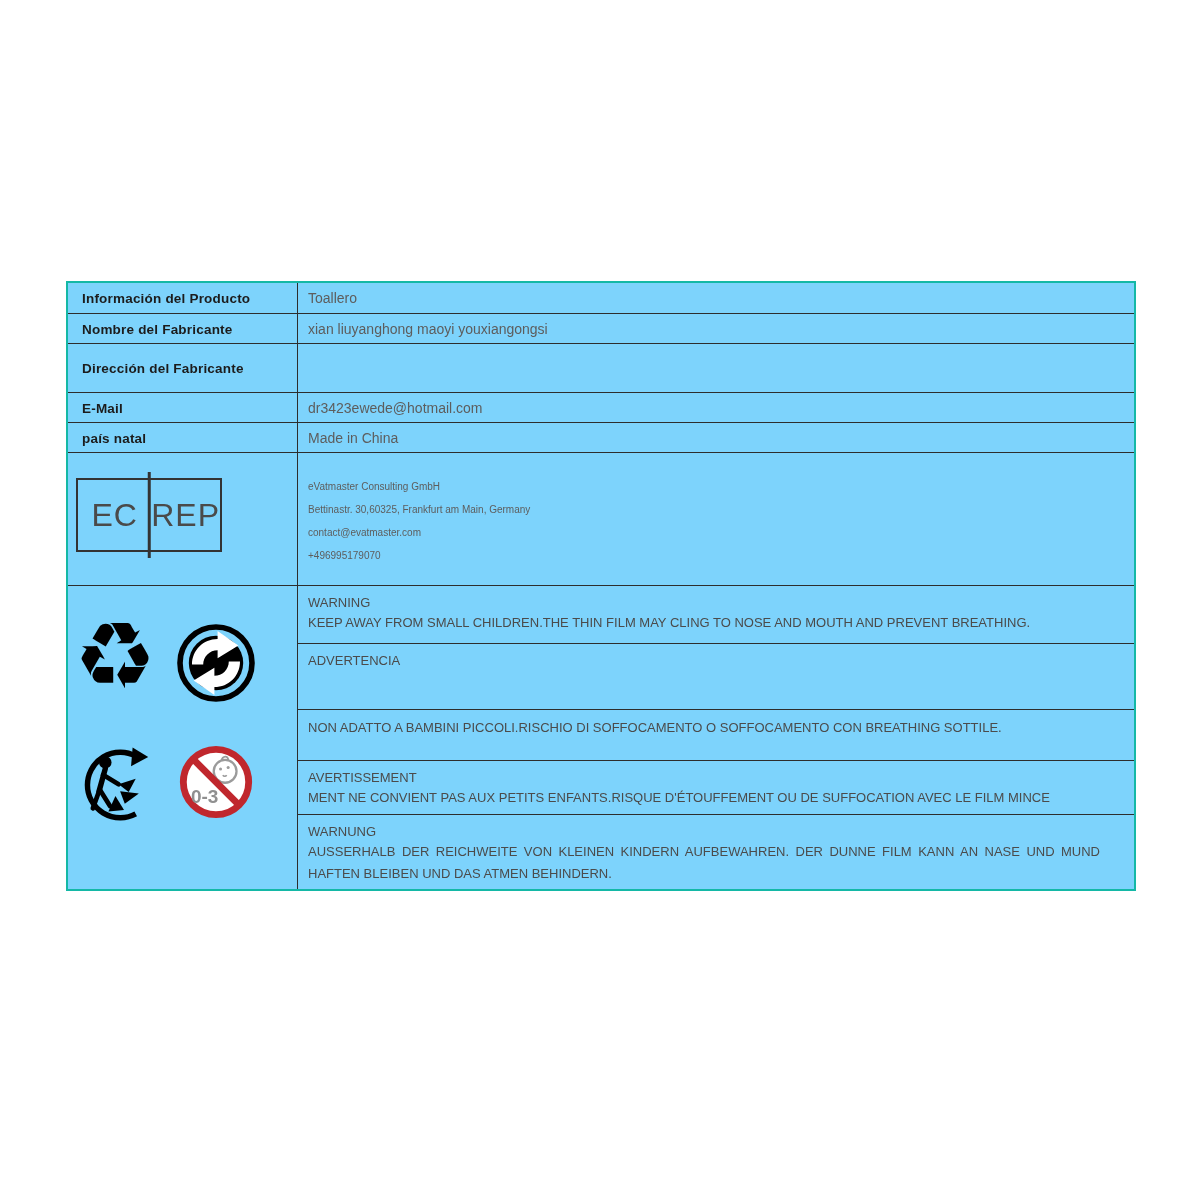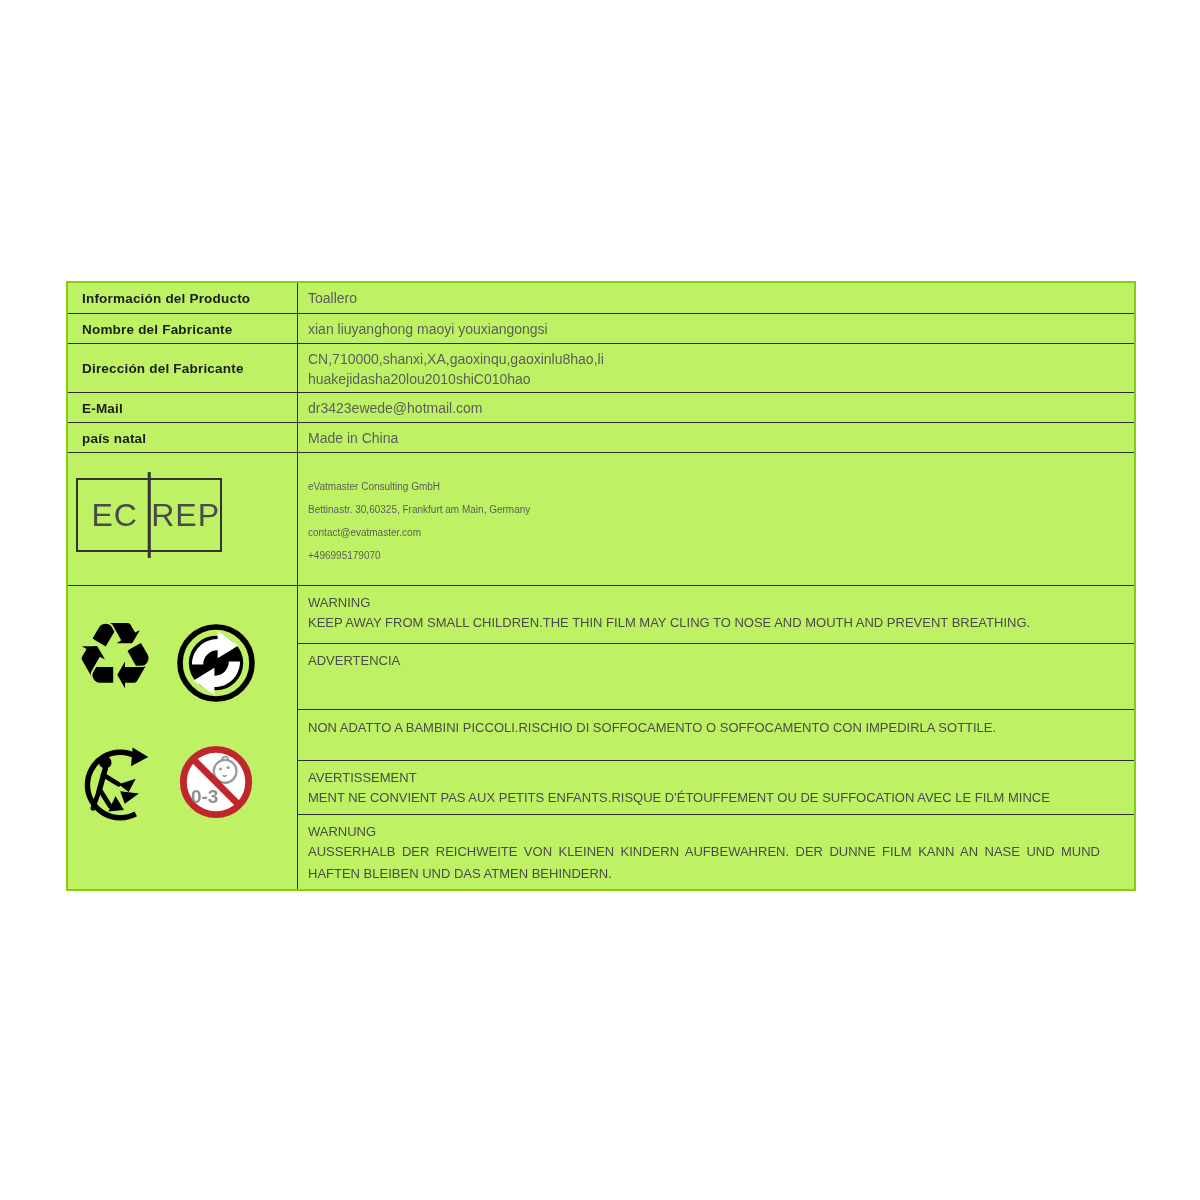--- a/index.html
+++ b/index.html
@@ -1,19 +1,19 @@
 <!DOCTYPE html>
 <html><head>
 <meta charset="utf-8">
 <style>
   html,body{margin:0;padding:0;background:#ffffff;}
   body{width:1200px;height:1200px;font-family:"Liberation Sans",sans-serif;}
   .canvas{position:relative;width:1200px;height:1200px;background:#fff;overflow:hidden;}
 
-  .info-table{position:absolute;left:66px;top:281px;width:1070px;border:2px solid #84cc16;background:#bef264;box-sizing:border-box;}
+  .info-table{position:absolute;left:66px;top:281px;width:1070px;border:2px solid #14b8a6;background:#7dd3fc;box-sizing:border-box;}
   .row{display:grid;grid-template-columns:230px 1fr;border-top:1.5px solid #2d2d2d;box-sizing:border-box;}
   .row.first{border-top:none;}
   .h30{height:30px}.h49{height:49px}.h133{height:133px}
   .cell{box-sizing:border-box;}
   .cell.label{font-weight:bold;font-size:13.5px;color:#1c1c1c;letter-spacing:.2px;padding-left:14px;display:flex;align-items:center;border-right:1.5px solid #2d2d2d;}
   .cell.value{font-size:14px;color:#5d5d5d;padding-left:10px;padding-right:14px;display:flex;flex-direction:column;justify-content:center;}
   .addr-line{line-height:20px;}
 
   
   .ecrep-cell{position:relative;border-right:1.5px solid #2d2d2d;box-sizing:border-box;}
@@ -48,24 +48,20 @@
       <div class="cell value h30">Toallero</div>
     </div>
 
     <div class="row h30">
       <div class="cell label h30">Nombre del Fabricante</div>
       <div class="cell value h30">xian liuyanghong maoyi youxiangongsi</div>
     </div>
 
     <div class="row h49">
       <div class="cell label h49">Dirección del Fabricante</div>
-      <div class="cell value h49">
-        <div class="addr-line">CN,710000,shanxi,XA,gaoxinqu,gaoxinlu8hao,li</div>
-        <div class="addr-line">huakejidasha20lou2010shiC010hao</div>
-      </div>
     </div>
 
     <div class="row h30">
       <div class="cell label h30">E-Mail</div>
       <div class="cell value h30">dr3423ewede@hotmail.com</div>
     </div>
 
     <div class="row h30">
       <div class="cell label h30">país natal</div>
       <div class="cell value h30">Made in China</div>
@@ -126,21 +122,21 @@
       </div>
       <div class="warnings-col">
         <div class="warning-cell first wh1">
           <div class="wtitle">WARNING</div>
           <div class="wbody">KEEP AWAY FROM SMALL CHILDREN.THE THIN FILM MAY CLING TO NOSE AND MOUTH AND PREVENT BREATHING.</div>
         </div>
         <div class="warning-cell wh2">
           <div class="wtitle">ADVERTENCIA</div>
         </div>
         <div class="warning-cell wh3">
-          <div class="wbody">NON ADATTO A BAMBINI PICCOLI.RISCHIO DI SOFFOCAMENTO O SOFFOCAMENTO CON IMPEDIRLA SOTTILE.</div>
+          <div class="wbody">NON ADATTO A BAMBINI PICCOLI.RISCHIO DI SOFFOCAMENTO O SOFFOCAMENTO CON BREATHING SOTTILE.</div>
         </div>
         <div class="warning-cell wh4">
           <div class="wtitle">AVERTISSEMENT</div>
           <div class="wbody">MENT NE CONVIENT PAS AUX PETITS ENFANTS.RISQUE D'ÉTOUFFEMENT OU DE SUFFOCATION AVEC LE FILM MINCE</div>
         </div>
         <div class="warning-cell wh5">
           <div class="wtitle">WARNUNG</div>
           <div class="wbody">AUSSERHALB DER REICHWEITE VON KLEINEN KINDERN AUFBEWAHREN. DER DUNNE FILM KANN AN NASE UND MUND HAFTEN BLEIBEN UND DAS ATMEN BEHINDERN.</div>
         </div>
       </div>

